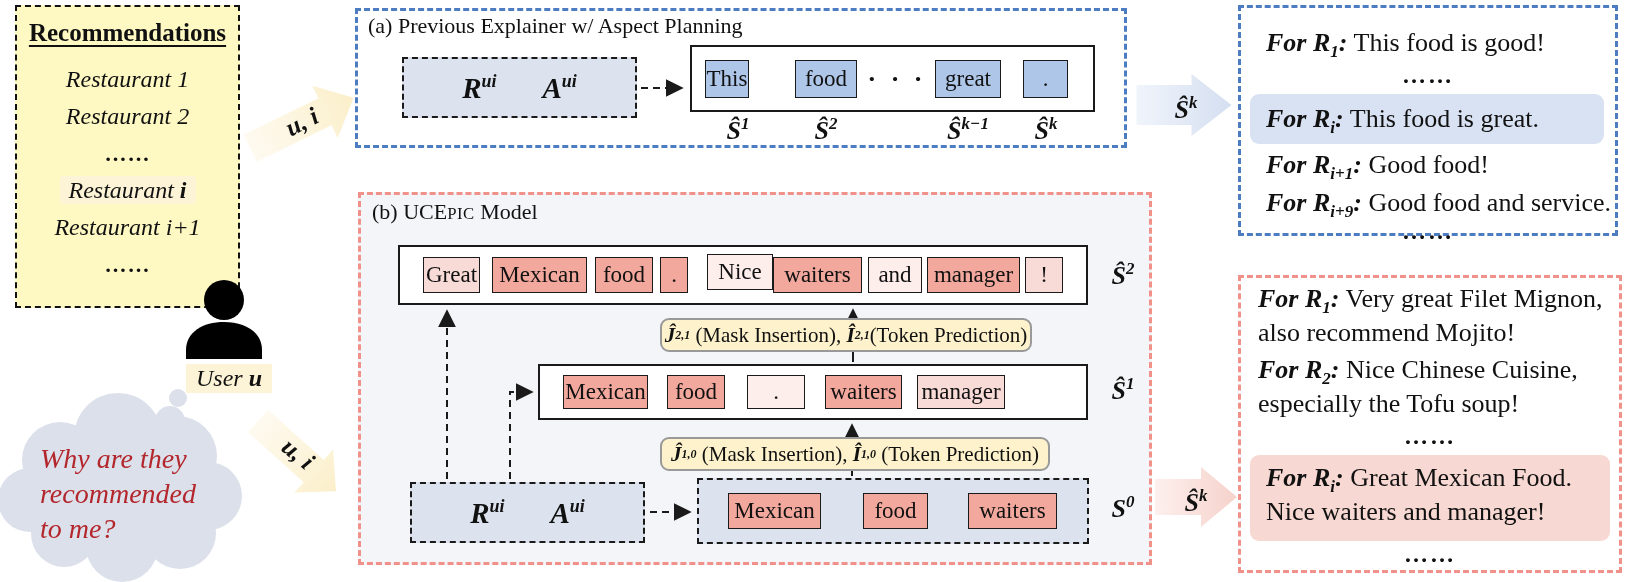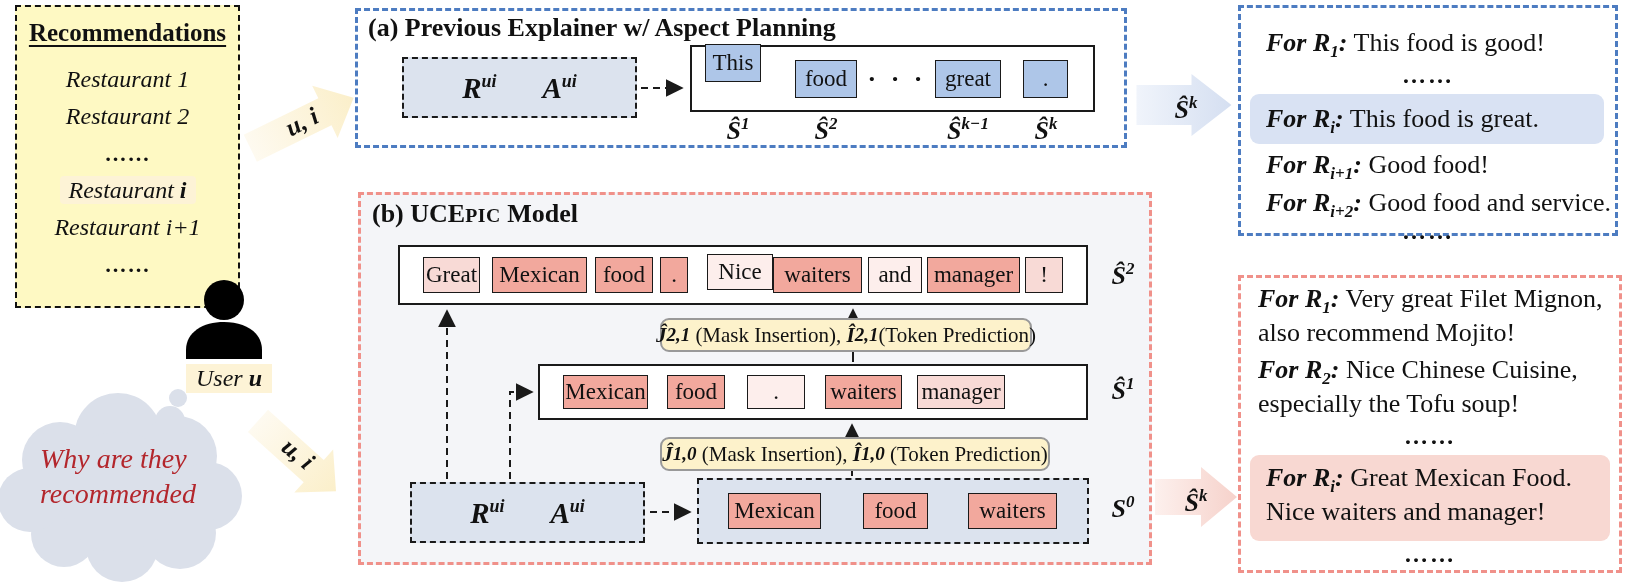--- a/index.html
+++ b/index.html
@@ -5,21 +5,21 @@
   html,body{margin:0;padding:0;background:#fff}
   #canvas{position:relative;width:1627px;height:582px;background:#fff;overflow:hidden;
           font-family:"Liberation Serif",serif;color:#111}
   .panel{position:absolute;box-sizing:border-box}
   #recBox{left:15px;top:5px;width:225px;height:303px;border:2.5px dashed #111;background:#fef9c3}
   #panelA{left:355px;top:8px;width:772px;height:140px;border:3px dashed #4d7cc1;background:#fff}
   #panelB{left:358px;top:192px;width:794px;height:373px;border:3px dashed #f0918a;background:#f4f5f8}
   #outA{left:1238px;top:5px;width:380px;height:231px;border:3px dashed #4d7cc1;background:#fff}
   #outB{left:1238px;top:275px;width:384px;height:298px;border:3px dashed #f0918a;background:#fff}
   #art{position:absolute;left:0;top:0;pointer-events:none}
-  .ptitle{position:absolute;font-weight:bold;font-size:26px;white-space:nowrap}
+  .ptitle{position:absolute;font-weight:normal;font-size:22px;white-space:nowrap}
   .sc{font-size:0.76em;letter-spacing:.5px}
   .rec-title{margin-top:12px;text-align:center;font-weight:bold;font-size:25px;text-decoration:underline;text-underline-offset:4px}
   .rec-item{text-align:center;font-style:italic;font-size:24px;height:37px;line-height:37px}
   .rec-first{margin-top:14px}
   .rec-dots{font-size:22px;letter-spacing:1px;font-style:normal;font-weight:bold}
   .rec-hl{background:#fdf3d6;padding:1px 9px;border-radius:4px}
   .rec-hl b{font-style:italic}
   .tok{position:absolute;display:flex;align-items:center;justify-content:center;
        border:1.5px solid #1a1a1a;font-size:23px;box-sizing:border-box;white-space:nowrap}
   .tok[data-shade=blue]{background:#aec6e8}
@@ -31,21 +31,21 @@
   .dashbox{border:2px dashed #1a1a1a;background:#dce3ee}
   .rabox{display:flex;align-items:center;justify-content:center;gap:46px;font-size:29px}
   .m{font-style:italic;font-weight:bold}
   .rabox sup{font-size:18px;font-style:italic;font-weight:bold}
   .mlabel{position:absolute;font-size:26px;font-style:italic;font-weight:bold;text-align:center}
   .mlabel sup{font-size:17px}
   .ell{position:absolute;font-weight:bold;font-size:26px;letter-spacing:4px;text-align:center}
   .opbox{position:absolute;background:#fdf2cb;border:2px solid #999;border-radius:9px;
          display:flex;align-items:center;justify-content:center;font-size:21px;
          box-sizing:border-box;white-space:pre}
-  .opbox sup{font-size:19px;font-weight:bold;font-style:italic}
+  .opbox sup{font-size:12px;font-weight:bold;font-style:italic}
   .user-label{position:absolute;left:186px;top:364px;background:#fdf3d6;font-style:italic;font-size:24px;padding:1px 10px;white-space:nowrap}
   .cloud-text{position:absolute;left:40px;top:441px;font-style:italic;font-size:28px;line-height:35px;color:#b3262c;white-space:nowrap}
   .ui-label{position:absolute;width:60px;height:32px;display:flex;align-items:center;justify-content:center;
             font-size:25px;font-weight:bold;font-style:italic;white-space:nowrap}
   .sk{position:absolute;width:52px;height:30px;line-height:30px;text-align:center;
       font-size:26px;font-style:italic;font-weight:bold}
   .sk sup{font-size:17px}
   .oline{position:absolute;font-size:26px;white-space:nowrap}
   .fr{font-weight:bold;font-style:italic}
   .fr sub{font-size:17px;font-weight:bold;font-style:italic}
@@ -134,37 +134,38 @@
       <line x1="853" y1="362" x2="853" y2="311" marker-end="url(#ah)"></line>
       <line x1="852" y1="476" x2="852" y2="426" marker-end="url(#ah)"></line>
     </g>
   </svg>
 
   <div class="user-label"><span>User </span><b>u</b></div>
 
   <div class="cloud-text">
     <div>Why are they</div>
     <div>recommended</div>
+    <div>to me?</div>
   </div>
 
   <div class="ui-label" style="left:272px;top:106px;transform:rotate(-27deg)">u, i</div>
   <div class="ui-label" style="left:268px;top:438px;transform:rotate(40deg)">u, i</div>
 
   <div class="sk" style="left:1160px;top:88px"><span>Ŝ</span><sup>k</sup></div>
   <div class="sk" style="left:1170px;top:481px"><span>Ŝ</span><sup>k</sup></div>
 
   <div class="ptitle" style="left:368px;top:13px">(a) Previous Explainer w/ Aspect Planning</div>
 
   <div class="box dashbox rabox" style="left:402px;top:57px;width:235px;height:61px">
     <span class="m"><span>R</span><sup>ui</sup></span>
     <span class="m"><span>A</span><sup>ui</sup></span>
   </div>
 
   <div class="box solidbox" style="left:690px;top:45px;width:405px;height:67px"></div>
-  <div class="tok" style="left:705px;top:44px;width:56px;height:38px" data-shade="blue">This</div>
+  <div class="tok" style="left:705px;top:60px;width:44px;height:38px" data-shade="blue">This</div>
   <div class="tok" style="left:795px;top:60px;width:62px;height:38px" data-shade="blue">food</div>
   <div class="ell" style="left:862px;top:64px;width:70px">· · ·</div>
   <div class="tok" style="left:935px;top:60px;width:66px;height:38px" data-shade="blue">great</div>
   <div class="tok" style="left:1023px;top:60px;width:45px;height:38px" data-shade="blue">.</div>
 
   <div class="mlabel" style="left:705px;top:114px;width:66px"><span>Ŝ</span><sup>1</sup></div>
   <div class="mlabel" style="left:795px;top:114px;width:62px"><span>Ŝ</span><sup>2</sup></div>
   <div class="mlabel" style="left:920px;top:114px;width:96px"><span>Ŝ</span><sup>k−1</sup></div>
   <div class="mlabel" style="left:1013px;top:114px;width:66px"><span>Ŝ</span><sup>k</sup></div>
 
@@ -205,21 +206,21 @@
   <div class="tok" style="left:968px;top:493px;width:89px;height:36px" data-shade="salmon">waiters</div>
   <div class="mlabel" style="left:1098px;top:492px;width:50px"><span>S</span><sup>0</sup></div>
 
   <div style="position:absolute;left:1238px;top:18px;width:380px;height:231px">
     <div class="oline" style="left:28px;top:10px"><span class="fr"><span>For R</span><sub>1</sub><span>:</span></span><span> This food is good!</span></div>
     <div class="odots" style="top:44px">……</div>
     <div class="ohl" style="left:12px;top:76px;width:354px;height:50px;background:#d9e2f3">
       <div class="oline" style="left:16px;top:10px"><span class="fr"><span>For R</span><sub>i</sub><span>:</span></span><span> This food is great.</span></div>
     </div>
     <div class="oline" style="left:28px;top:132px"><span class="fr"><span>For R</span><sub>i+1</sub><span>:</span></span><span> Good food!</span></div>
-    <div class="oline" style="left:28px;top:170px"><span class="fr"><span>For R</span><sub>i+2</sub><span>:</span></span><span> Good food and service.</span></div>
+    <div class="oline" style="left:28px;top:170px"><span class="fr"><span>For R</span><sub>i+9</sub><span>:</span></span><span> Good food and service.</span></div>
     <div class="odots" style="top:200px">……</div>
   </div>
 
   <div style="position:absolute;left:1238px;top:275px;width:384px;height:298px">
     <div class="oline" style="left:20px;top:9px"><span class="fr"><span>For R</span><sub>1</sub><span>:</span></span><span> Very great Filet Mignon,</span></div>
     <div class="oline" style="left:20px;top:43px">also recommend Mojito!</div>
     <div class="oline" style="left:20px;top:80px"><span class="fr"><span>For R</span><sub>2</sub><span>:</span></span><span> Nice Chinese Cuisine,</span></div>
     <div class="oline" style="left:20px;top:114px">especially the Tofu soup!</div>
     <div class="odots" style="top:148px">……</div>
     <div class="ohl" style="left:12px;top:180px;width:360px;height:86px;background:#f8d8d2">

